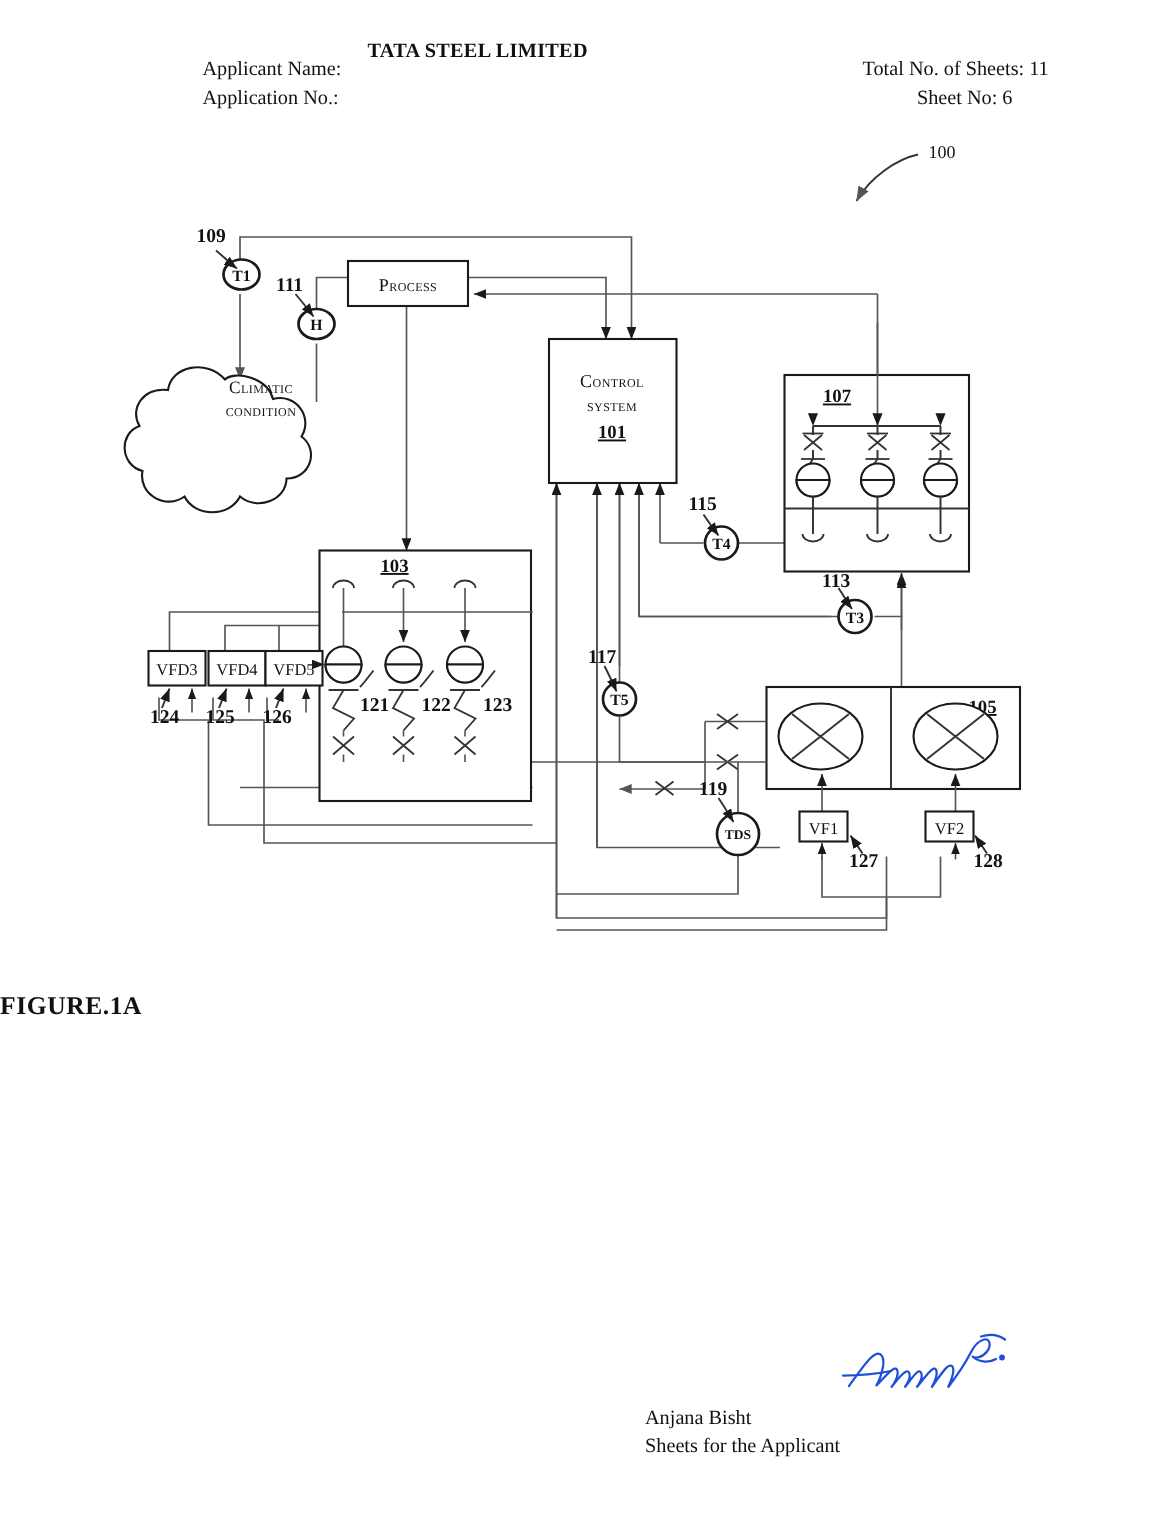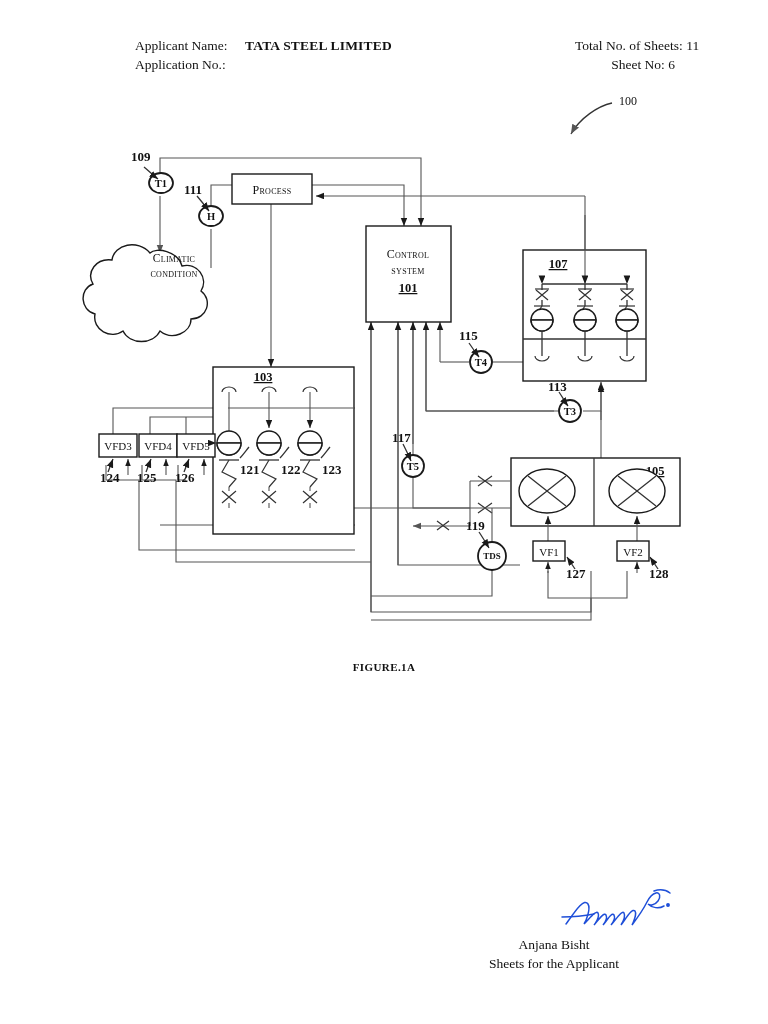--- a/index.html
+++ b/index.html
@@ -24,43 +24,41 @@
 
   
   .hdr {
     position: absolute;
     font-size: 13.5px;
     line-height: 19px;
     white-space: nowrap;
     margin-left: 42px;
   }
   #hdr-applicant-label { left: 93px; top: 36px; }
-  #hdr-applicant-name  { left: 203px; top: 36px; font-weight: bold; letter-spacing: .2px;}
+  #hdr-applicant-name  { left: 203px; top: 24px; font-weight: bold; letter-spacing: .2px;}
   #hdr-application-no  { left: 93px; top: 55px; }
   #hdr-total-sheets    { left: 533px; top: 36px; text-align: center; }
   #hdr-sheet-no        { right: 93px; top: 55px; }
 
   
   #figure-caption {
     position: absolute;
     left: 0; right: 0;
     top: 661px;
-    text-align: center;
-    font-size: 11px;
+    font-size: 17px;
     font-weight: bold;
     letter-spacing: .4px;
   }
 
   
   #signature-block {
     position: absolute;
     left: 430px;
     right: 90px;
     top: 935px;
-    text-align: center;
     font-size: 13.5px;
     line-height: 19px;
   }
   #signature-mark {
     position: absolute;
     left: 560px;
     top: 884px;
     width: 130px;
     height: 50px;
   }

